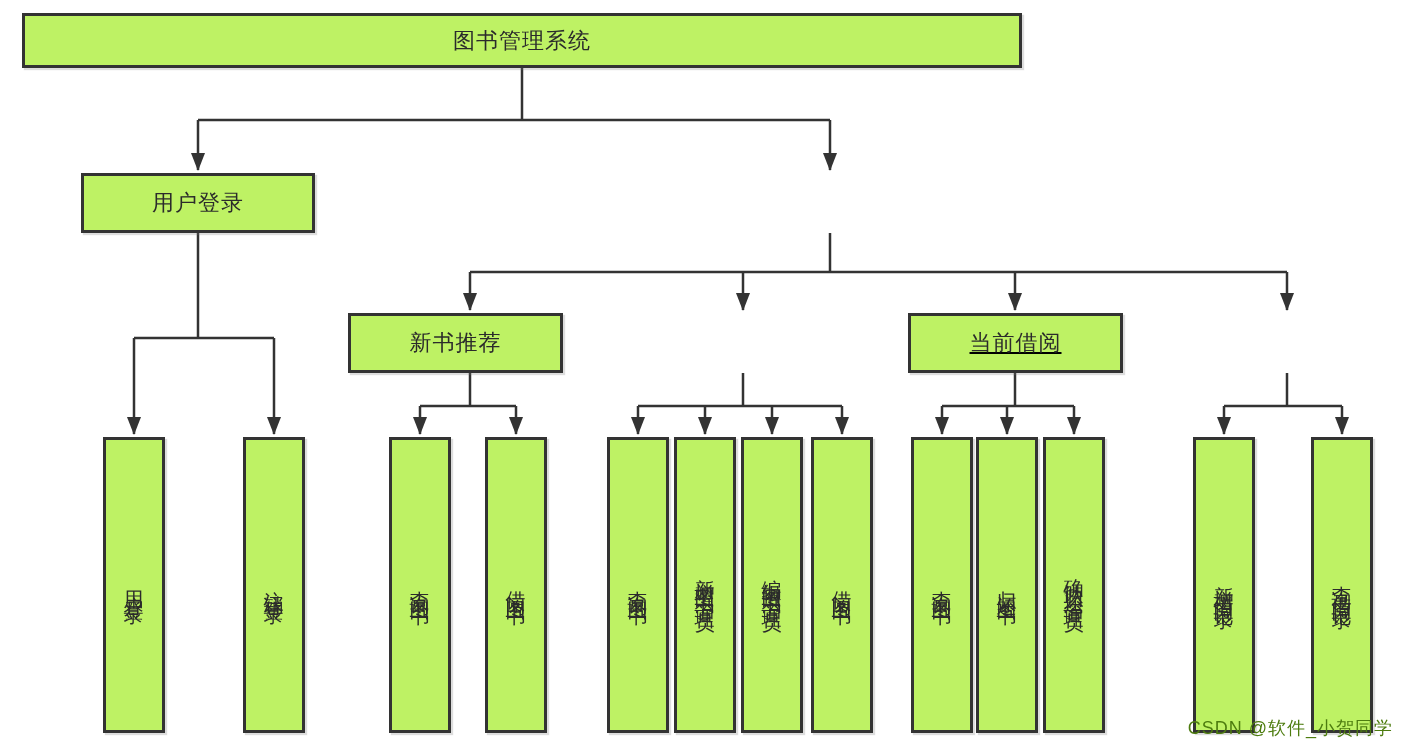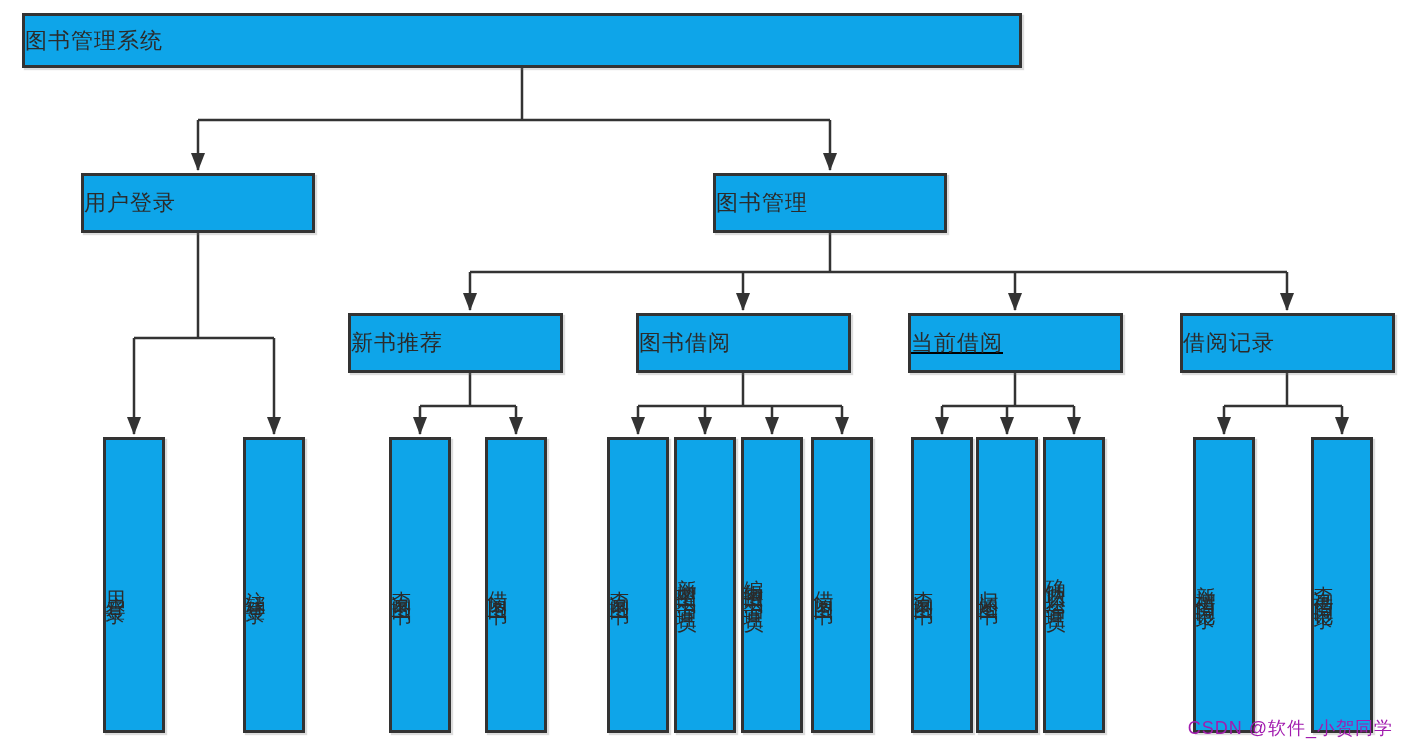--- a/index.html
+++ b/index.html
@@ -8,43 +8,43 @@
     width:1405px;height:747px;
     background:#ffffff;
     font-family:"Liberation Sans","DejaVu Sans",sans-serif;
     overflow:hidden;
   }
   #connectors{position:absolute;left:0;top:0;z-index:1;pointer-events:none;}
   .ln{stroke:#333333;stroke-width:2.5;fill:none;}
   .box{
     position:absolute;
     box-sizing:border-box;
-    background:#0ea5e9;
+    background:#bef264;
     border:3px solid #333333;
-    display:flex;align-items:center;
+    display:flex;align-items:center;justify-content:center;
     z-index:2;
     box-shadow:2px 2px 1px rgba(120,120,120,0.25);
   }
   .hlabel{
     font-size:22px;color:#2b2b2b;letter-spacing:1px;white-space:nowrap;
   }
   .vlabel{
     writing-mode:vertical-rl;
     text-orientation:mixed;
     font-size:20px;color:#2b2b2b;
     letter-spacing:5px;
     line-height:1;
     white-space:nowrap;
   }
   #watermark{
     position:absolute;
     right:12px;bottom:7px;
     z-index:3;
     font-size:18px;
-    color:#a21caf;
+    color:#4d7c0f;
     letter-spacing:1px;
     white-space:nowrap;
   }
 </style>
 </head>
 <body>
 
 <div id="canvas">
 
   <svg id="connectors" width="1405" height="747" viewBox="0 0 1405 747">
@@ -95,35 +95,26 @@
     <path class="ln" marker-end="url(#arw)" d="M1342,406 L1342,434"></path>
   </svg>
 
   <div class="box" style="left:22px;top:13px;width:1000px;height:55px;">
     <span class="hlabel">图书管理系统</span>
   </div>
 
   <div class="box" style="left:81px;top:173px;width:234px;height:60px;">
     <span class="hlabel">用户登录</span>
   </div>
-  <div class="box" style="left:713px;top:173px;width:234px;height:60px;">
-    <span class="hlabel">图书管理</span>
-  </div>
 
   <div class="box" style="left:348px;top:313px;width:215px;height:60px;">
     <span class="hlabel">新书推荐</span>
   </div>
-  <div class="box" style="left:636px;top:313px;width:215px;height:60px;">
-    <span class="hlabel">图书借阅</span>
-  </div>
   <div class="box" style="left:908px;top:313px;width:215px;height:60px;text-decoration:underline;">
     <span class="hlabel">当前借阅</span>
-  </div>
-  <div class="box" style="left:1180px;top:313px;width:215px;height:60px;">
-    <span class="hlabel">借阅记录</span>
   </div>
 
   <div class="box" style="left:103px;top:437px;width:62px;height:296px;">
     <span class="vlabel">用户登录</span>
   </div>
   <div class="box" style="left:243px;top:437px;width:62px;height:296px;">
     <span class="vlabel">注销登录</span>
   </div>
 
   <div class="box" style="left:389px;top:437px;width:62px;height:296px;">

